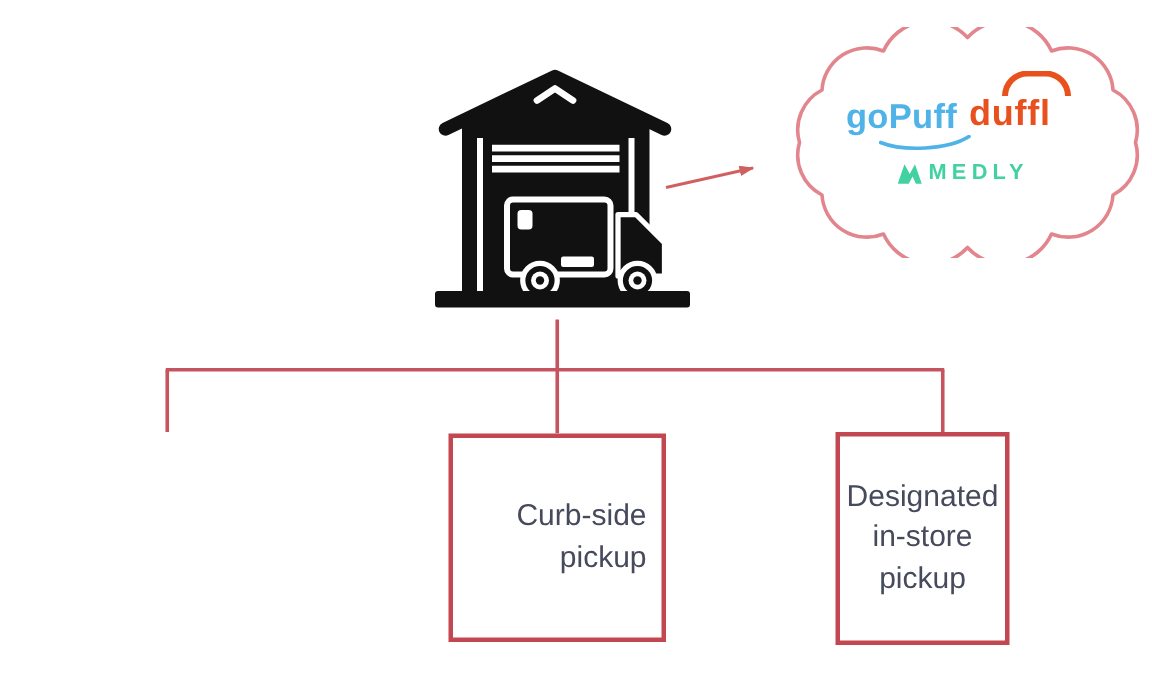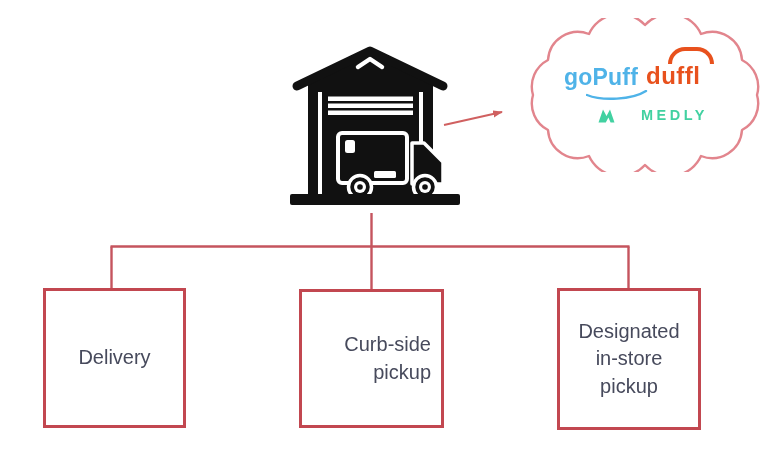--- a/index.html
+++ b/index.html
@@ -43,41 +43,40 @@
   }
 
   .logo-medly {
     position: absolute; left: 76px; top: 89px;
     display: flex; align-items: center; gap: 4px;
     color: #42d1a1;
   }
   .logo-medly .medly-text {
     font-size: 14.5px; font-weight: 700; letter-spacing: 3.5px;
     color: #42d1a1;
-    margin-left: 22px;
   }
 
   
   .connector-svg { position: absolute; left: 0; top: 200px; width: 768px; height: 100px; }
 
   
   .opt-box {
     position: absolute;
     border: 3px solid #c24750;
     background: #ffffff;
     display: flex; align-items: center; justify-content: center;
     text-align: center;
     color: #474a5c;
     font-size: 20px;
     line-height: 1.38;
     padding: 0 10px;
   }
   .box-1 { left: 43px;  top: 288px; width: 143px; height: 140px; }
   .box-2 { left: 299px; top: 289px; width: 145px; height: 139px; text-align: right; }
-  .box-3 { left: 557px; top: 288px; width: 144px; height: 142px; }
+  .box-3 { left: 557px; top: 288px; width: 116px; height: 142px; }
 </style>
 </head>
 <body>
 
 <div class="canvas">
 
   <svg class="warehouse-svg" viewBox="0 0 170 170" aria-hidden="true">
 
     <rect x="18" y="42" width="125" height="114" fill="#111"></rect>
     <rect x="28" y="52" width="105" height="104" fill="#fff"></rect>
@@ -152,23 +151,20 @@
 
   <svg class="connector-svg" viewBox="0 0 768 100" aria-hidden="true">
     <g stroke="#c5545e" stroke-width="2.4" fill="none">
       <line x1="371.5" y1="13" x2="371.5" y2="89"></line>
       <line x1="110.5" y1="46.5" x2="629.5" y2="46.5"></line>
       <line x1="111.5" y1="46.5" x2="111.5" y2="88"></line>
       <line x1="628.5" y1="46.5" x2="628.5" y2="88"></line>
     </g>
   </svg>
 
-  <div class="opt-box box-1">
-    <span>Delivery</span>
-  </div>
 
   <div class="opt-box box-2">
     <span>Curb-side pickup</span>
   </div>
 
   <div class="opt-box box-3">
     <span>Designated in-store pickup</span>
   </div>
 
 </div>

